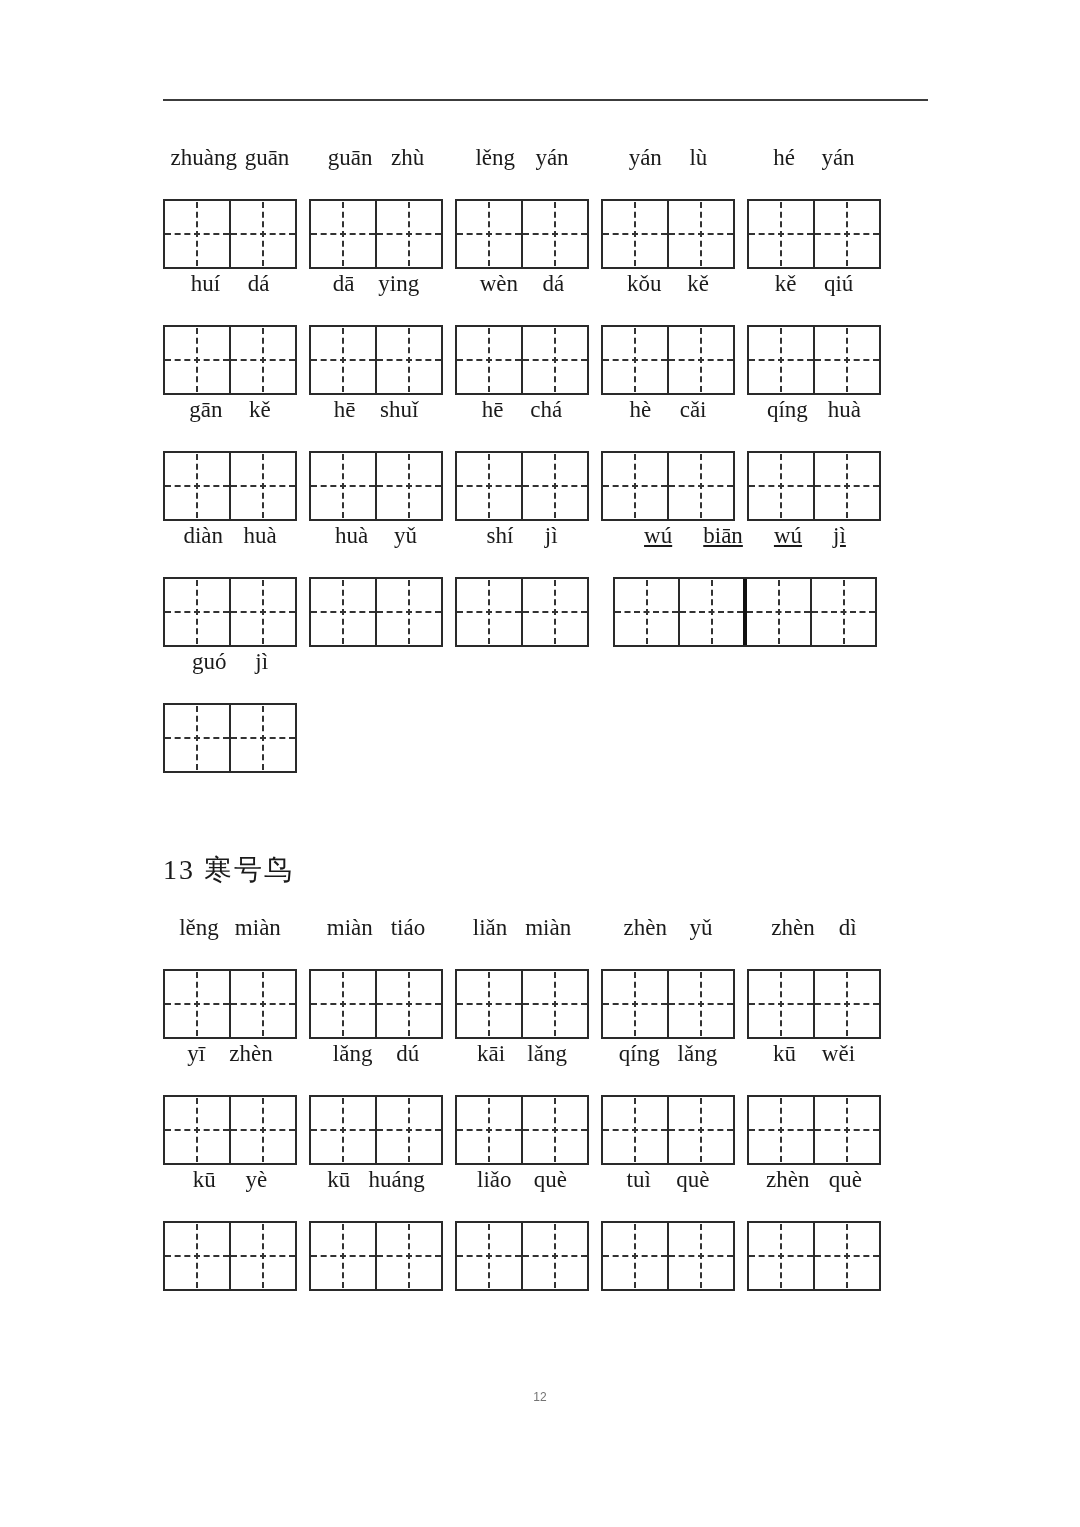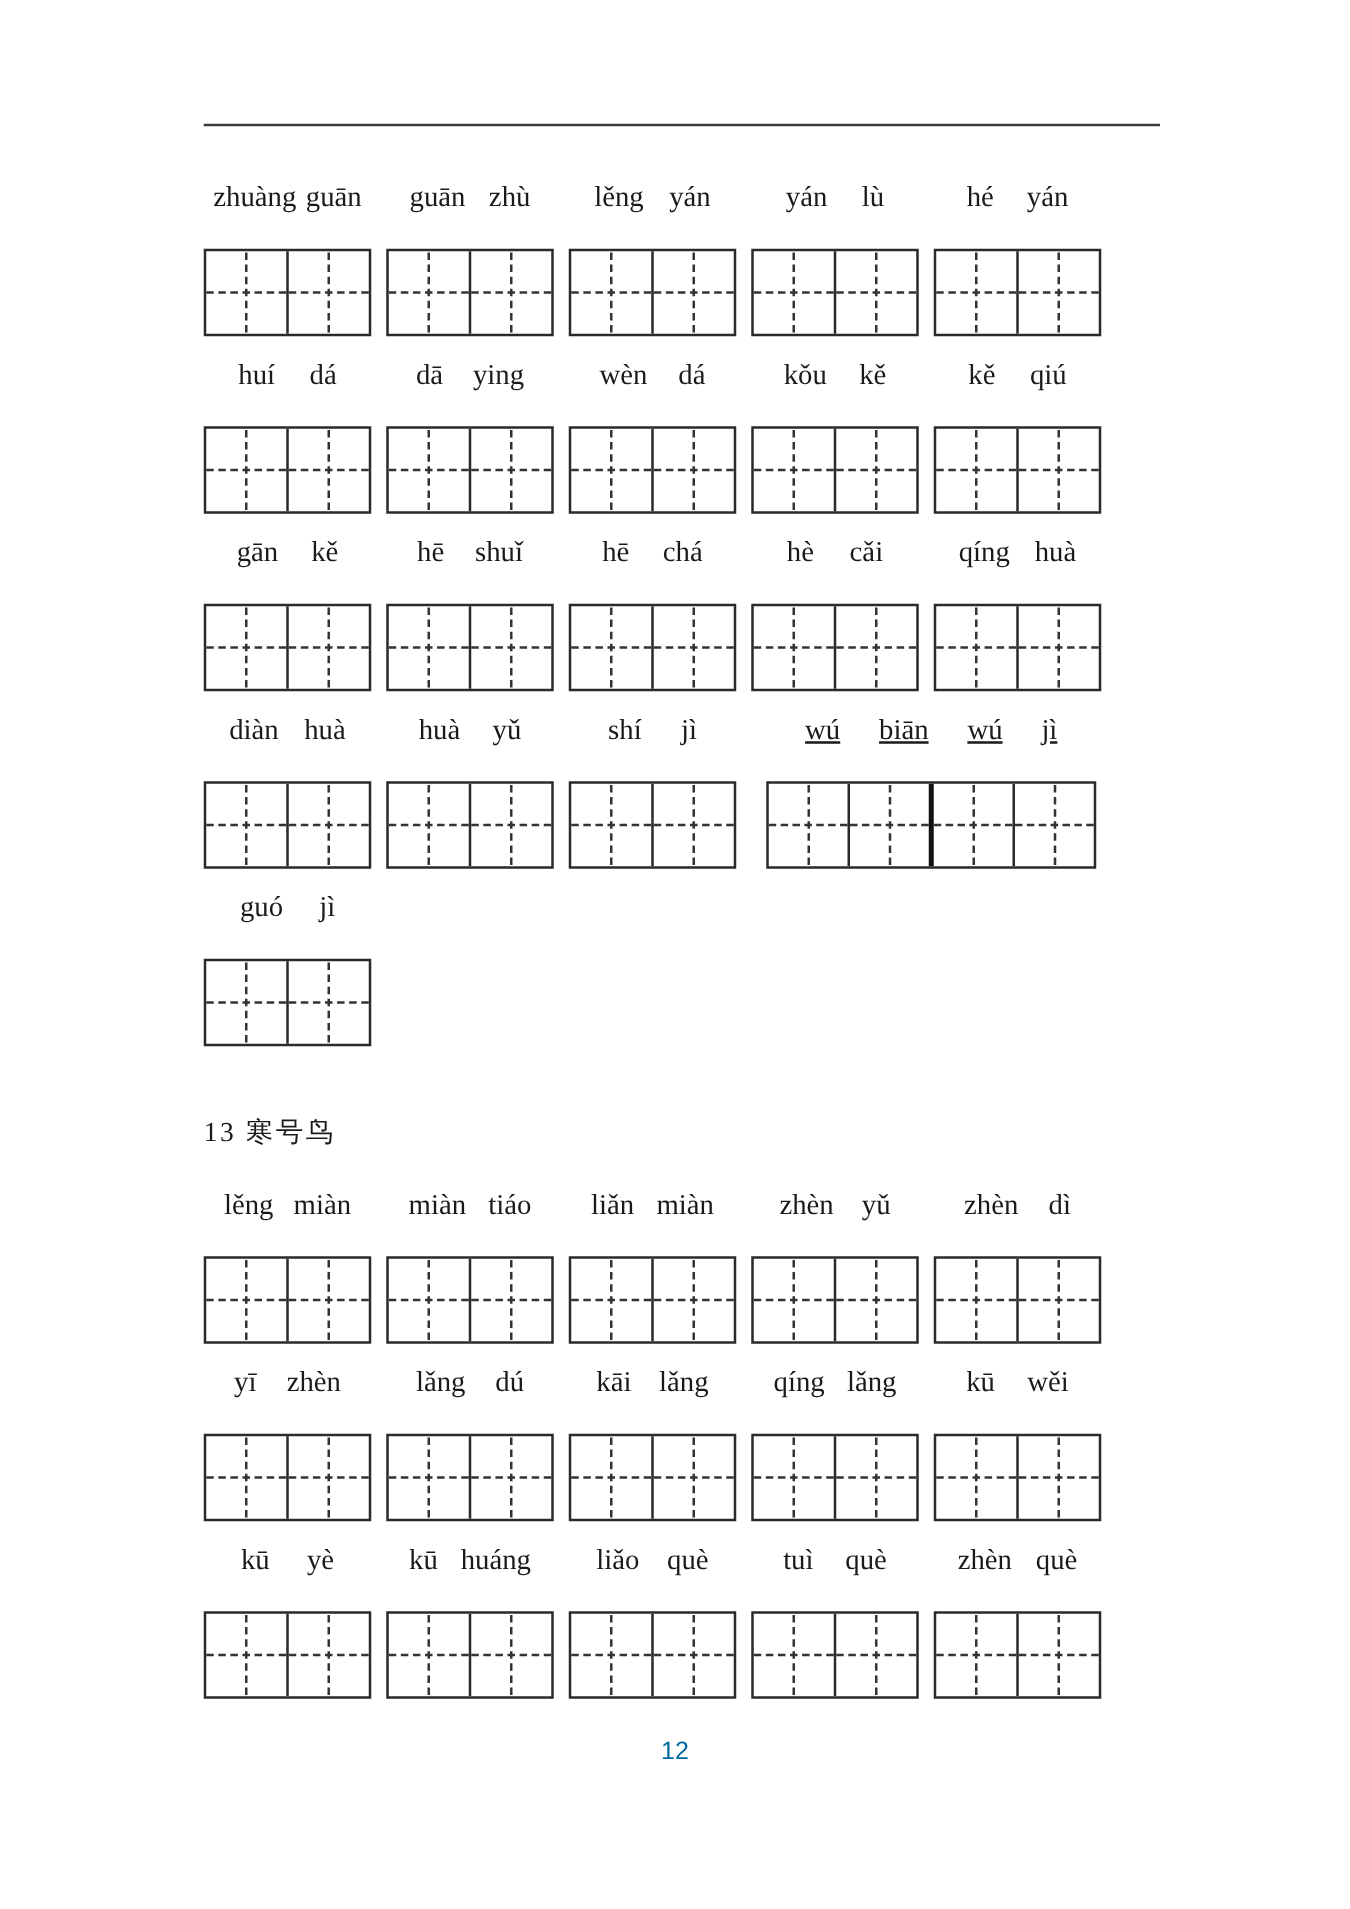--- a/index.html
+++ b/index.html
@@ -16,29 +16,29 @@
     left:163px; top:99px;
     width:765px; height:2px;
     background:#3c3c3c;
   }
   .content {
     position:absolute;
     left:163px; top:143px;
     width:726px;
   }
   .section-header {
-    font-size:22px;
+    font-size:28px;
     line-height:34px;
-    margin:52px 0 26px 0;
+    margin:80px 0 26px 0;
     letter-spacing:2px;
   }
   .word-row {
     display:flex;
     gap:12px;
-    margin-bottom:16px;
+    margin-bottom:0;
   }
   .group { display:flex; flex-direction:column; }
   .group-wide { margin-left:12px;text-decoration:underline; }
   .pinyin {
     height:30px;
     display:flex;
     justify-content:space-evenly;
     align-items:flex-end;
     font-size:23px;
     line-height:30px;
@@ -71,22 +71,22 @@
     top:50%; left:0; right:0;
     border-top:2px dashed #333333;
     transform:translateY(-1px);
   }
   .page-number {
     position:absolute;
     top:1390px; left:0;
     width:1080px;
     text-align:center;
     font-family:"Liberation Sans","DejaVu Sans",sans-serif;
-    font-size:20px;
-    color:#0369a1;
+    font-size:12px;
+    color:#737373;
   }
 </style>
 </head>
 <body>
 
 <div class="page">
   <div class="top-rule"></div>
   <div class="content">
       <div class="word-row">
         <div class="group">

